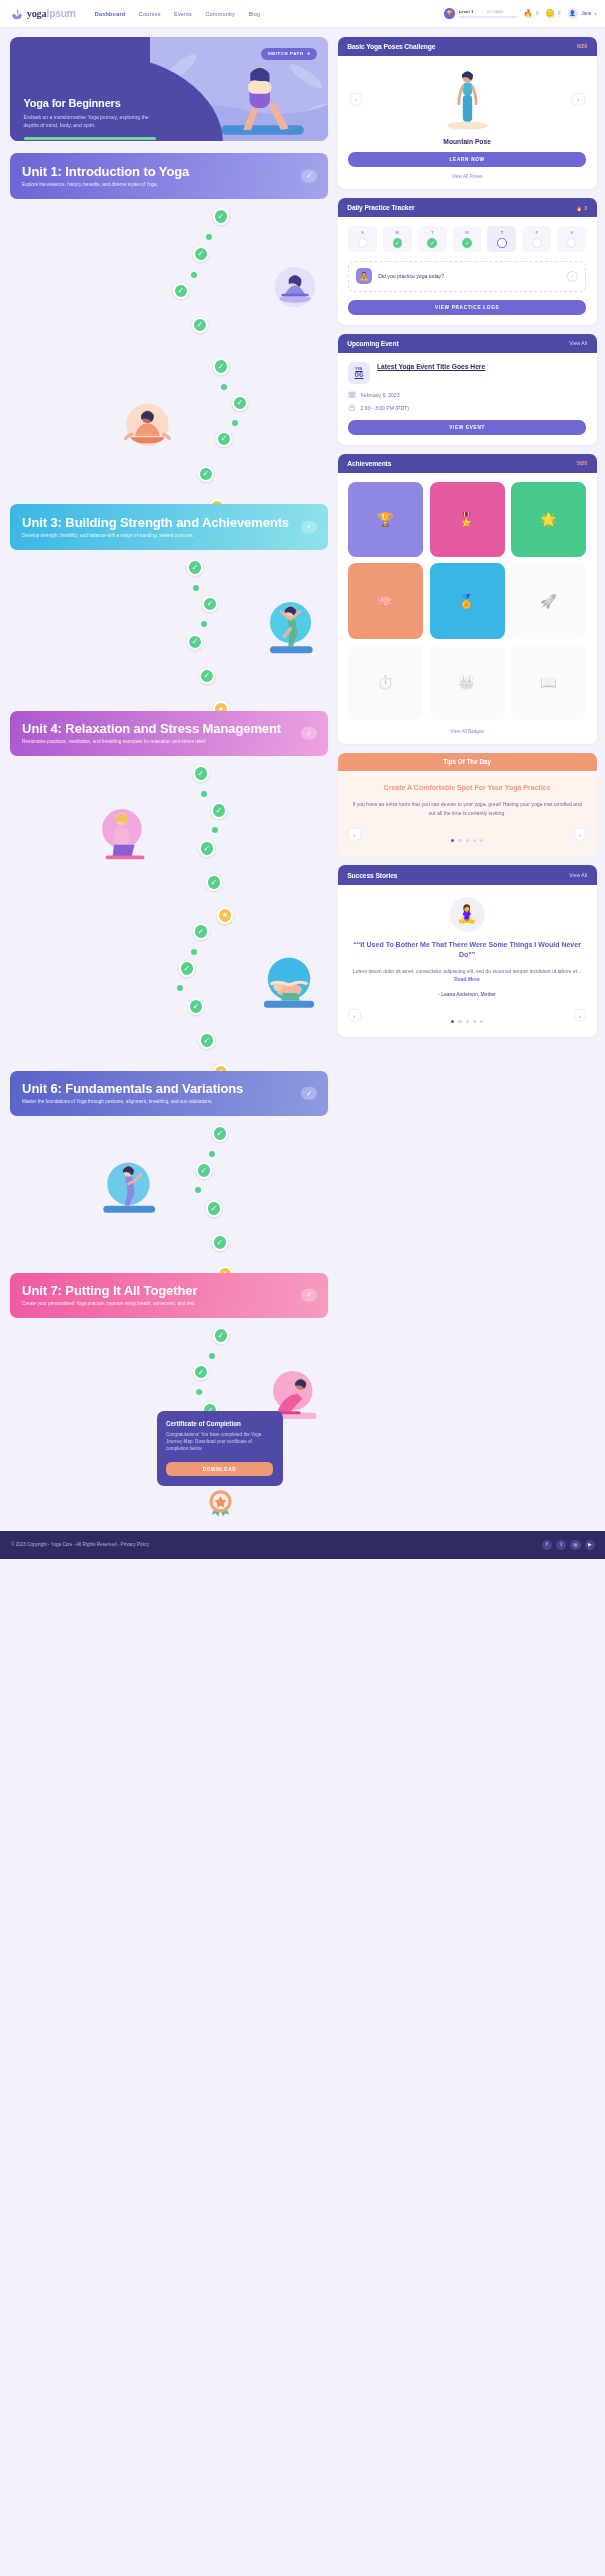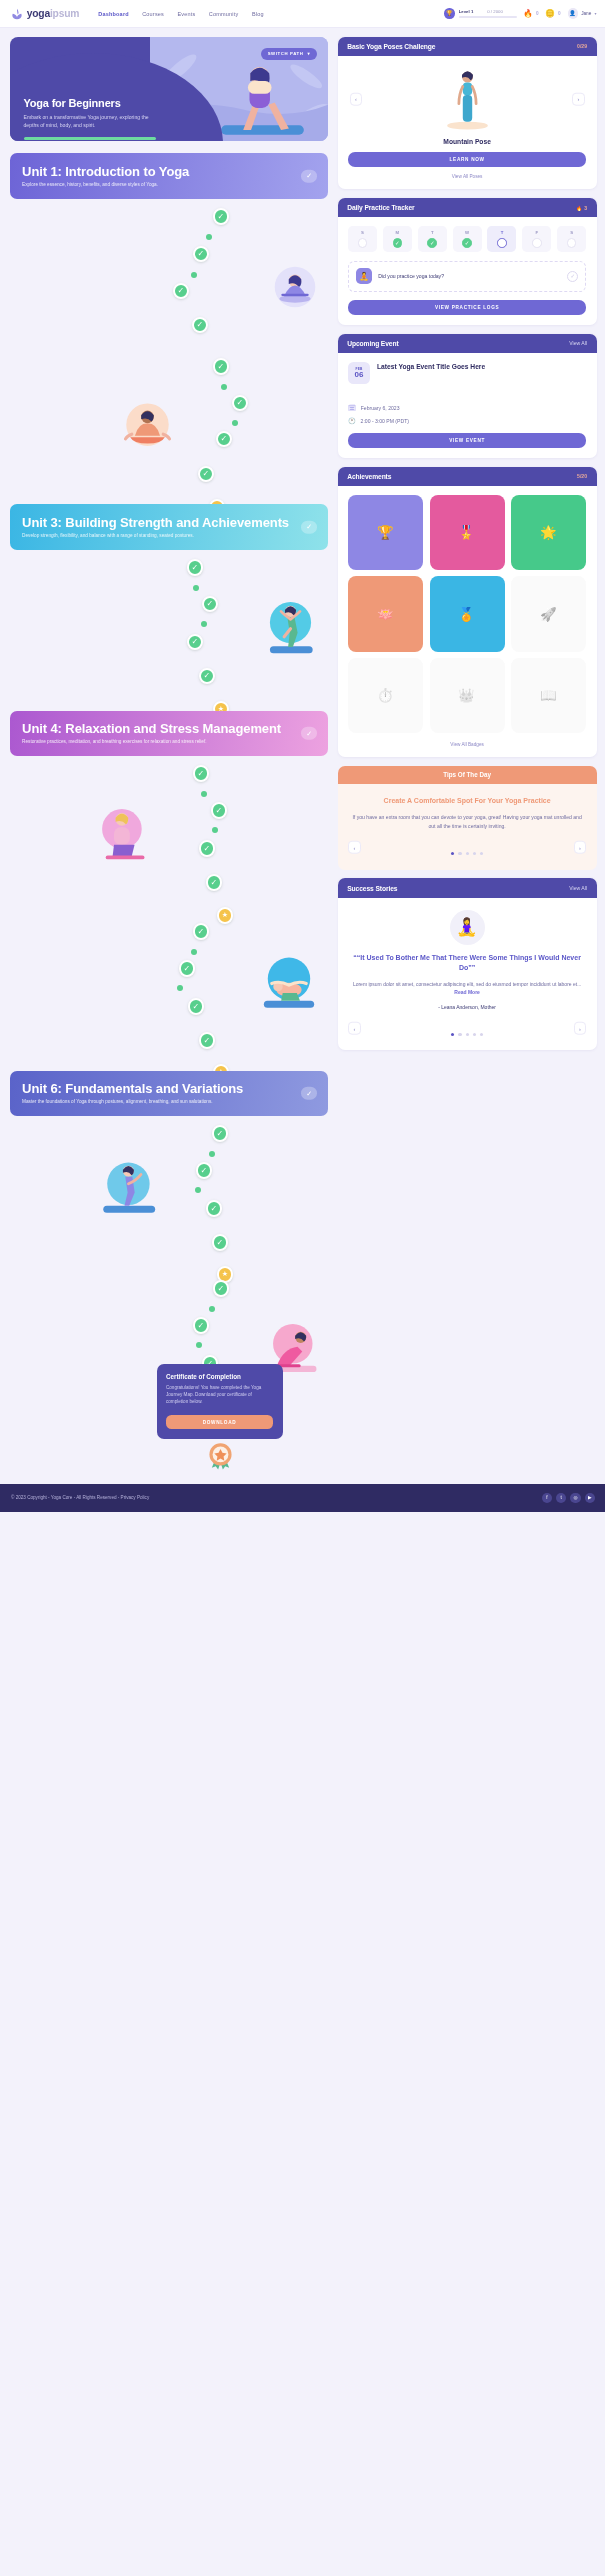--- a/index.html
+++ b/index.html
@@ -7,21 +7,21 @@
     width: 606px; background: #f3f2fb;
     font-family: "Liberation Sans", sans-serif; color: #2e2a60;
     -webkit-font-smoothing: antialiased;
   }
   
   .topbar { height: 28px; background: #ffffff; display: flex; align-items: center;
             padding: 0 9.5px; gap: 0; border-bottom: 0.8px solid #eceaf8; position: relative; }
   .logo { display: flex; align-items: center; gap: 3.2px; margin-right: 19px; }
   .logo-mark { width: 14px; height: 14px; color: #6c63d8; }
   .logo-text { font-size: 10.3px; font-weight: bold; letter-spacing: -0.2px; }
-  .logo-text .a { color: #3c3a74; }
+  .logo-text .a { color: #3c3a74; font-family: Liberation Serif, serif; }
   .logo-text .b { color: #b9b6d6; }
   .nav { display: flex; gap: 13.4px; }
   .nav a { font-size: 5.5px; color: #6f6ca0; text-decoration: none; letter-spacing: 0.2px; }
   .nav a.active { color: #5b57c8; font-weight: bold; }
   .hdr-right { margin-left: auto; display: flex; align-items: center; gap: 7px; }
   .xp-wrap { display: flex; align-items: center; gap: 4px; }
   .lvl-badge { width: 10.3px; height: 10.3px; border-radius: 50%; background: #6c63d8;
                display: flex; align-items: center; justify-content: center; font-size: 5.5px; }
   .xp-col { display: flex; flex-direction: column; gap: 1.6px; }
   .xp-row { display: flex; gap: 14px; align-items: baseline; }
@@ -119,21 +119,21 @@
               display:flex;align-items:center;justify-content:center; }
   .dot.today { border-color: #6f68d4; border-width: 1.3px; }
   .ask { border: 0.8px dashed #ded9f3; border-radius: 6.3px; padding: 6.3px 7px; display: flex;
          align-items: center; gap: 6.3px; margin-bottom: 8px; }
   .ask-ico { width: 16px; height: 16px; border-radius: 4.7px; background: #8e87e4;
              display:flex;align-items:center;justify-content:center;font-size:8px; }
   .ask-txt { font-size: 5.1px; line-height: 1.45; flex: 1; color: #3c3a74; }
   .ask-chk { width: 11px; height: 11px; border-radius: 50%; border: 1px solid #ddd9f0;
              color:#ccc8e6; font-size:5.5px; display:flex;align-items:center;justify-content:center; }
 
-  .ev-top { display: flex; gap: 7px; margin-bottom: 20px; }
+  .ev-top { display: flex; gap: 7px; margin-bottom: 7px; text-decoration: underline; }
   .ev-date { width: 22px; height: 22px; border-radius: 5.5px; background: #e9e7fa; color: #5b54c4;
              display: flex; flex-direction: column; align-items: center; justify-content: center; }
   .ev-date .m { font-size: 3.2px; font-weight: bold; letter-spacing:0.2px; }
   .ev-date .d { font-size: 8px; font-weight: bold; line-height: 1; }
   .ev-title { font-size: 6.7px; font-weight: bold; line-height: 1.35; }
   .ev-meta { display: flex; align-items: center; gap: 4.7px; font-size: 5.1px; color: #6f6ca0; margin-bottom: 4.7px; }
   .ev-meta .i { color: #8e87e4; font-size: 6.3px; }
 
   .badges { display: grid; grid-template-columns: repeat(3,1fr); gap: 6.3px; }
   .badge { aspect-ratio: 1/1; border-radius: 8px; display: flex; align-items: center;
@@ -408,20 +408,25 @@
         <circle cx="40" cy="34" r="27" fill="#6fc9ea"></circle>
         <rect x="8" y="62" width="66" height="9" rx="4.5" fill="#4a8fd6"></rect>
         <circle cx="40" cy="18" r="7" fill="#f6c9b5"></circle>
         <path d="M33 16q7-9 14 0q0 6-3 7q-4-6-11-3z" fill="#33305f"></path>
         <path d="M36 25h9l3 20-7 17h-6l4-17z" fill="#8e87e4"></path>
         <path d="M40 34q10-4 16-12" stroke="#f0b2a0" stroke-width="3.5" stroke-linecap="round" fill="none"></path>
       </svg>
     </div>
   </div>
 
+  <div class="unit u7" style="margin-top:1.6px">
+    <h2>Unit 7: Putting It All Together</h2>
+    <p>Create your personalised Yoga practice, improve rising breath, movement, and rest.</p>
+    <span class="check">✓</span>
+  </div>
 
   <div class="path" style="height:197px">
     <div class="node" style="left:203px;top:9.5px">✓</div>
     <div class="node small" style="left:199px;top:35px"></div>
     <div class="node" style="left:183px;top:46px">✓</div>
     <div class="node small" style="left:186px;top:71px"></div>
     <div class="node" style="left:192px;top:84px">✓</div>
     <div class="illus" style="left:251px;top:49px">
       <svg width="62" height="60" viewBox="0 0 78 76">
         <circle cx="40" cy="30" r="25" fill="#f6a8cd"></circle>

